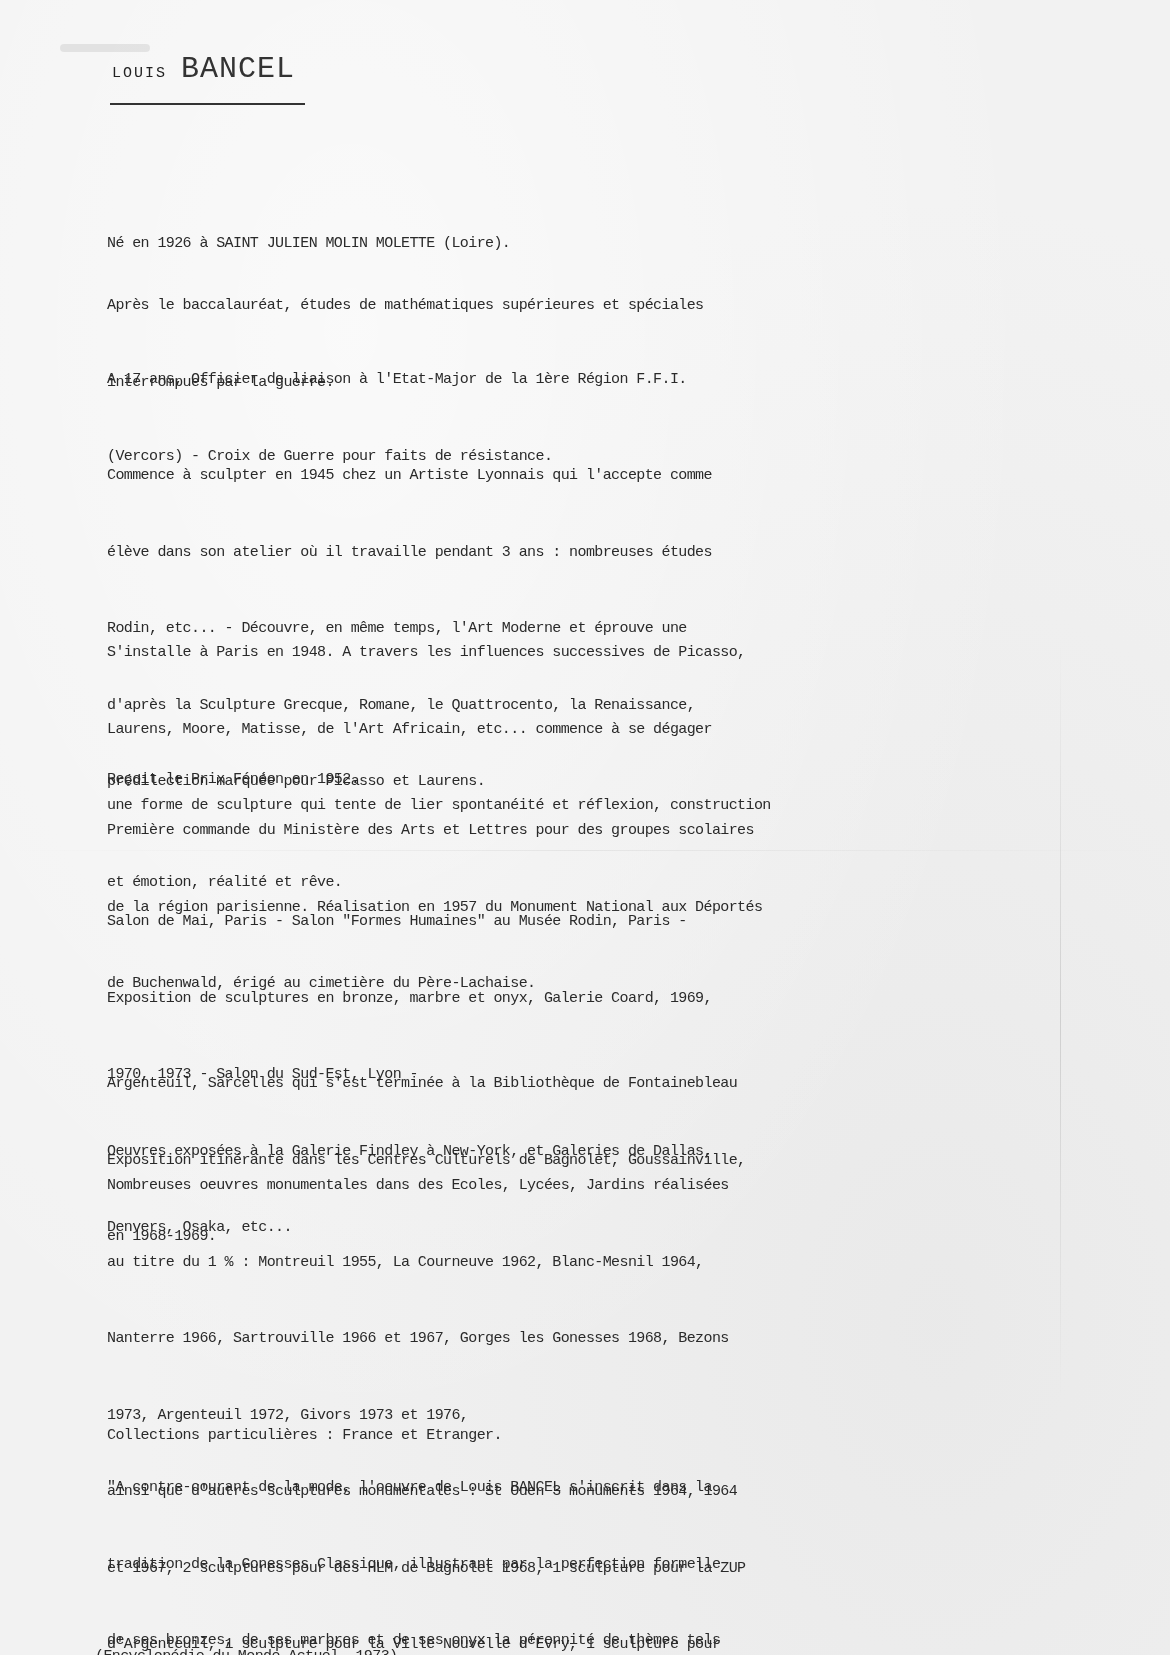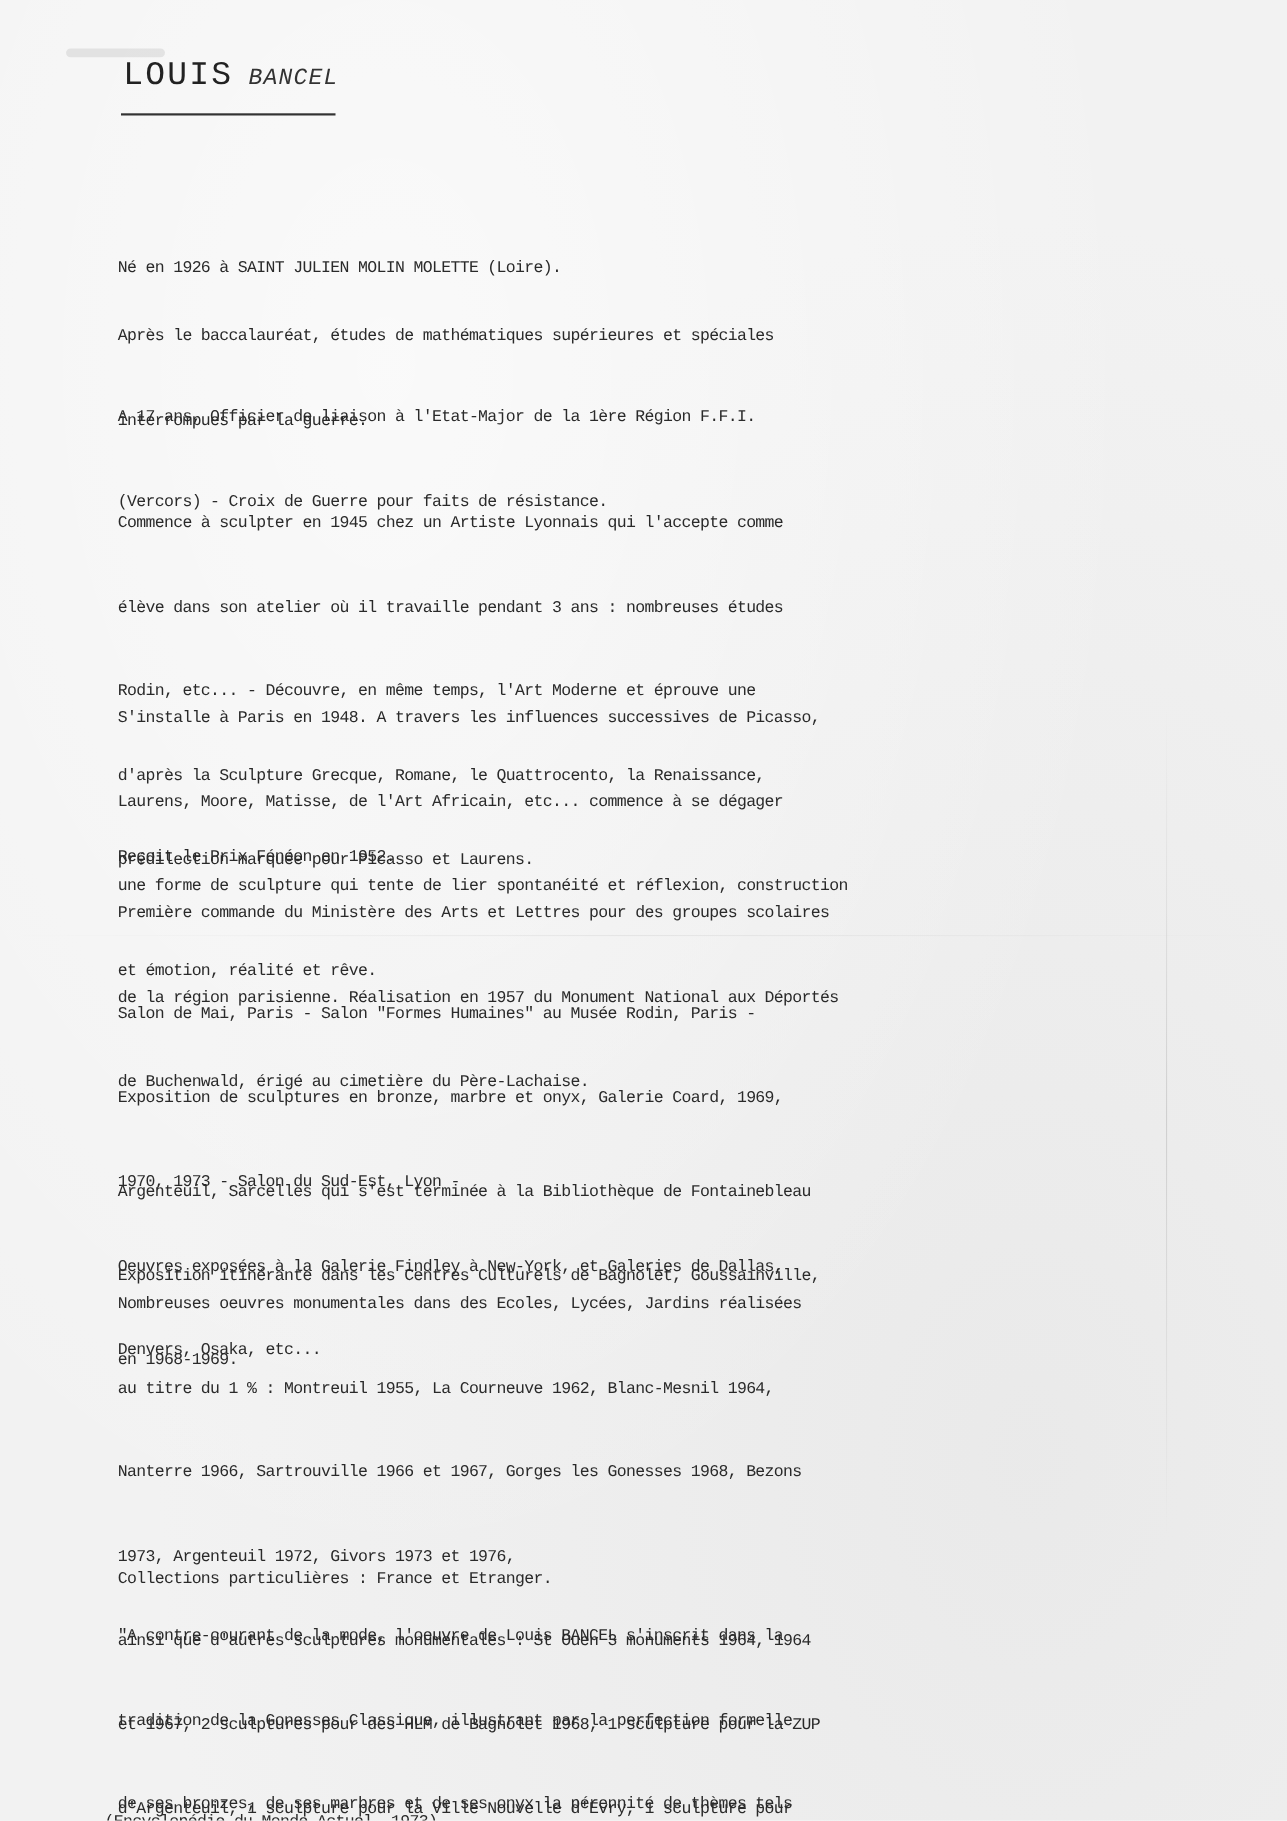--- a/index.html
+++ b/index.html
@@ -24,22 +24,22 @@
         #f2f2f2;
     }
     .header {
       position: absolute;
       left: 112px;
       top: 52px;
       font-size: 26px;
       letter-spacing: 1px;
       color: #222;
     }
-    .header .first { font-size: 30px; letter-spacing: 2px; margin-right: 14px; }
-    .header .last { font-size: 21px; color: #333; font-style: italic; }
+    .header .first { font-size: 15px; letter-spacing: 2px; margin-right: 14px; }
+    .header .last { font-size: 30px; color: #333; }
     .rule {
       position: absolute;
       left: 110px;
       top: 103px;
       width: 195px;
       height: 2px;
       background: #333;
     }
     .content {
       position: absolute;

